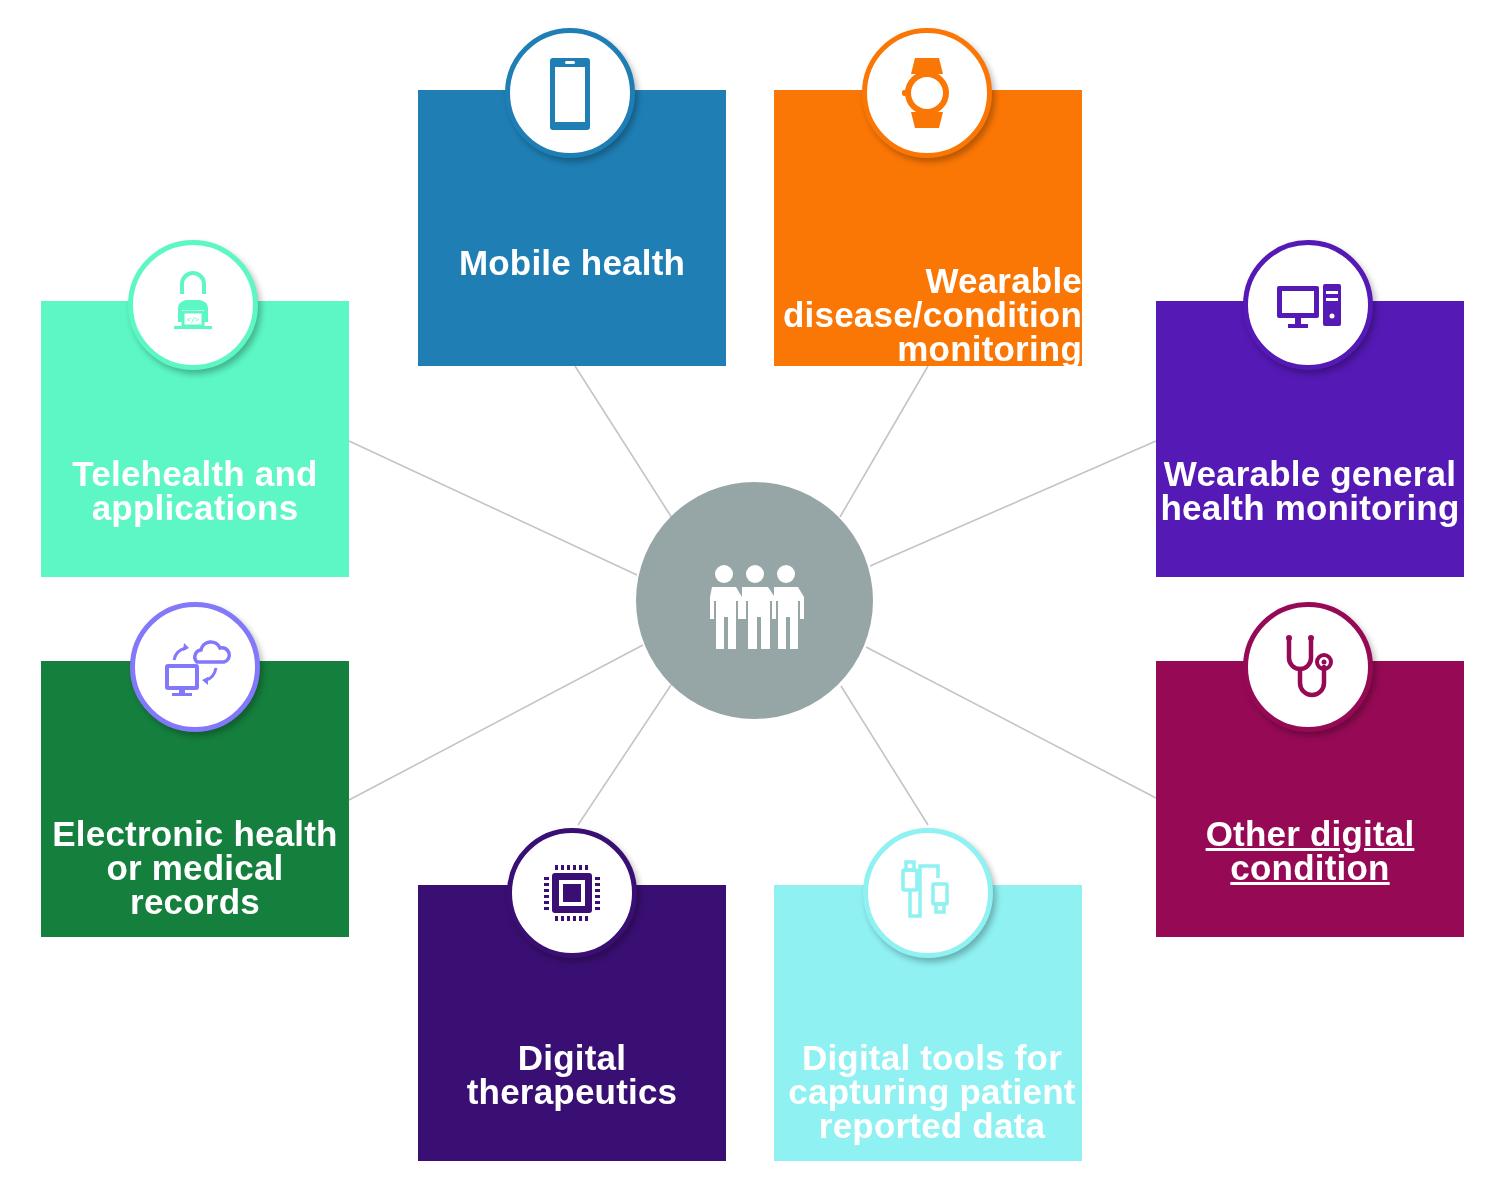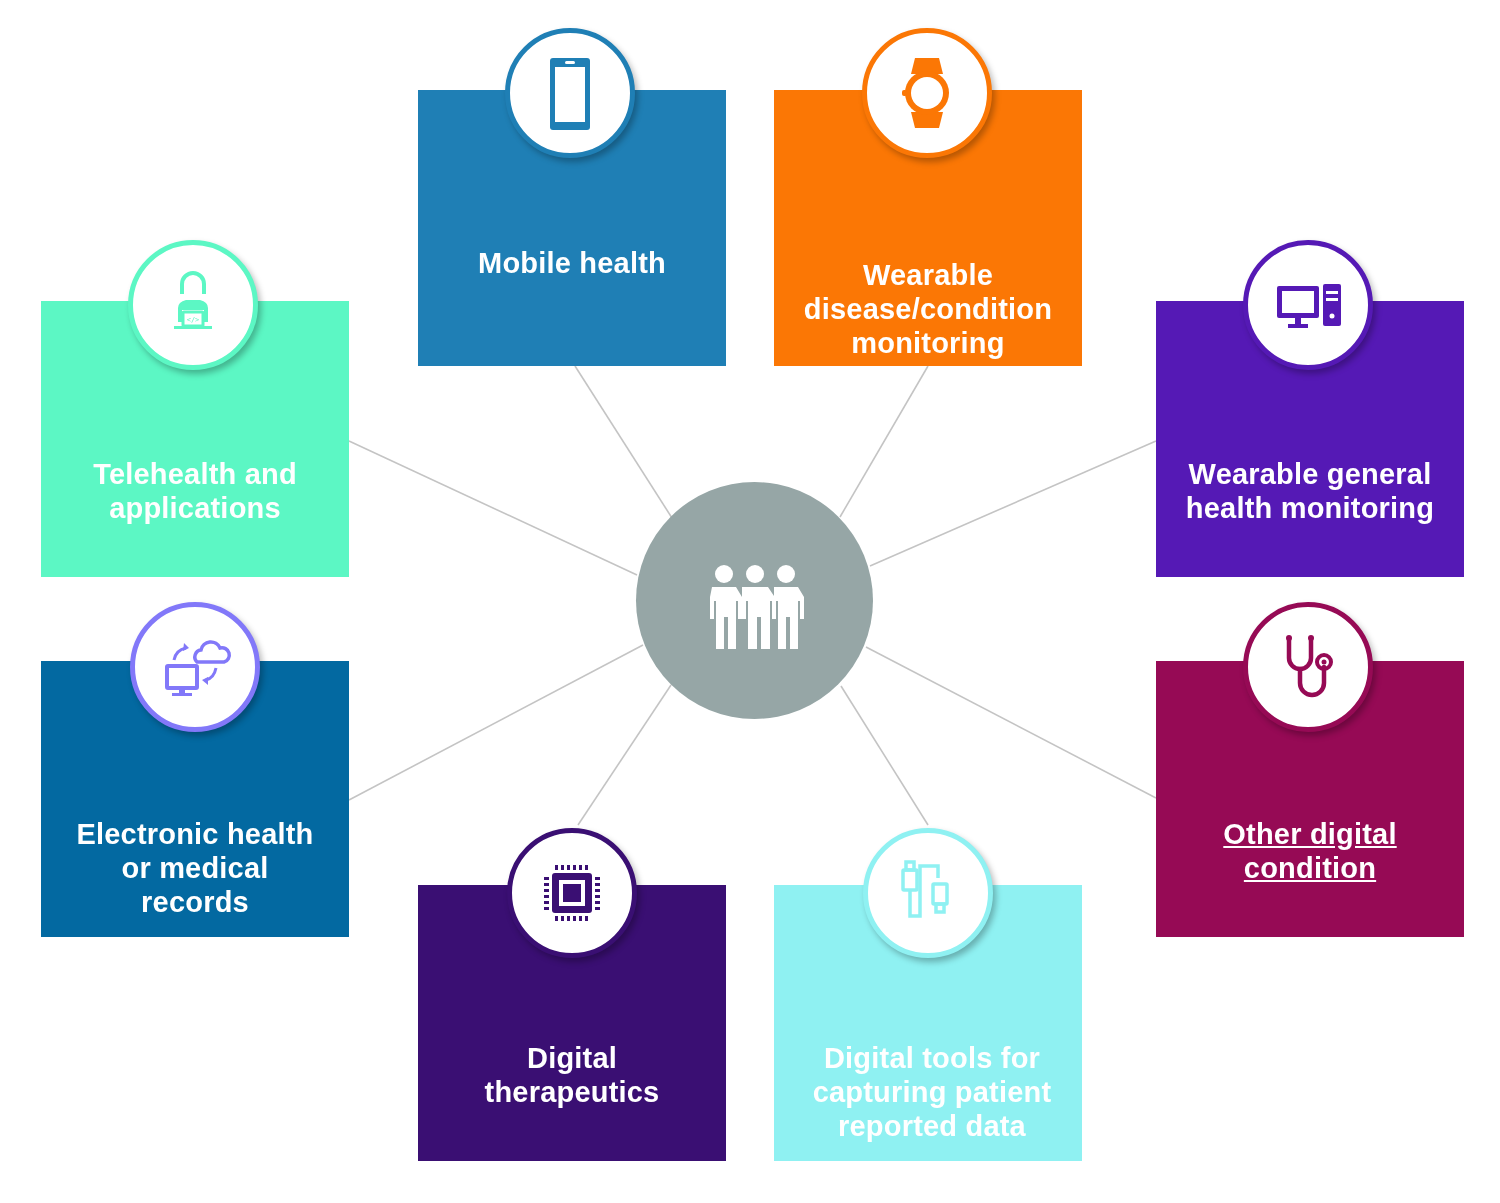--- a/index.html
+++ b/index.html
@@ -1,21 +1,21 @@
 <!DOCTYPE html>
 <html><head>
 <meta charset="utf-8">
 <style>
   html, body { margin:0; padding:0; background:#ffffff; }
   body { width:1500px; height:1203px; position:relative; overflow:hidden;
          font-family:"Liberation Sans", "DejaVu Sans", sans-serif; }
   #connectors { position:absolute; left:0; top:0; width:1500px; height:1203px; }
   .box { position:absolute; width:308px; height:276px; }
   .box .label { position:absolute; left:0; right:0; text-align:center; color:#ffffff;
-                font-weight:bold; font-size:29px; line-height:34px; letter-spacing:0.2px; }
+                font-weight:bold; font-size:35px; line-height:34px; letter-spacing:0.2px; }
   .badge { position:absolute; width:130px; height:130px; border-radius:50%; background:#ffffff;
            border:5px solid; box-sizing:border-box; box-shadow:3px 4px 6px rgba(0,0,0,0.28);
            display:flex; align-items:center; justify-content:center; }
   .badge svg { width:90px; height:90px; }
   .hub { position:absolute; left:636px; top:482px; width:237px; height:237px; border-radius:50%;
          background:#96a6a6; display:flex; align-items:center; justify-content:center; }
   .hub svg { width:120px; height:120px; }
 </style>
 </head>
 <body>
@@ -53,21 +53,21 @@
 </div>
 <div class="badge" style="left:505px; top:28px; border-color:#1f7fb5;">
   <svg viewBox="0 0 90 90">
     <rect x="25" y="10" width="40" height="72" rx="3" fill="#1f7fb5"></rect>
     <rect x="30" y="19" width="30" height="55" fill="#ffffff"></rect>
     <rect x="40" y="13" width="10" height="3" rx="1.5" fill="#ffffff"></rect>
   </svg>
 </div>
 
 <div class="box" style="left:774px; top:90px; background:#fb7705;">
-  <div class="label" style="top:168px;">
+  <div class="label" style="top:174px;text-align:right;">
     <div>Wearable</div>
     <div>disease/condition</div>
     <div>monitoring</div>
   </div>
 </div>
 <div class="badge" style="left:862px; top:28px; border-color:#fb7705;">
   <svg viewBox="0 0 90 90">
     <path d="M33 10 h24 l4 16 h-32 z" fill="#fb7705"></path>
     <path d="M29 64 h32 l-4 16 h-24 z" fill="#fb7705"></path>
     <circle cx="45" cy="45" r="22" fill="#fb7705"></circle>
@@ -105,21 +105,21 @@
     <rect x="19" y="31" width="32" height="22" fill="#ffffff"></rect>
     <rect x="32" y="58" width="6" height="7" fill="#5519b5"></rect>
     <rect x="25" y="64" width="20" height="4" fill="#5519b5"></rect>
     <rect x="60" y="24" width="18" height="42" rx="2" fill="#5519b5"></rect>
     <rect x="63" y="31" width="12" height="3" fill="#ffffff"></rect>
     <rect x="63" y="38" width="12" height="3" fill="#ffffff"></rect>
     <circle cx="69" cy="56" r="2.5" fill="#ffffff"></circle>
   </svg>
 </div>
 
-<div class="box" style="left:41px; top:661px; background:#0369a1;">
+<div class="box" style="left:41px; top:661px; background:#15803d;">
   <div class="label" style="top:156px;">
     <div>Electronic health</div>
     <div>or medical</div>
     <div>records</div>
   </div>
 </div>
 <div class="badge" style="left:130px; top:602px; border-color:#8278f9;">
   <svg viewBox="0 0 90 90">
     <rect x="17" y="44" width="30" height="22" rx="1" fill="none" stroke="#8278f9" stroke-width="4"></rect>
     <rect x="29" y="66" width="6" height="5" fill="#8278f9"></rect>

